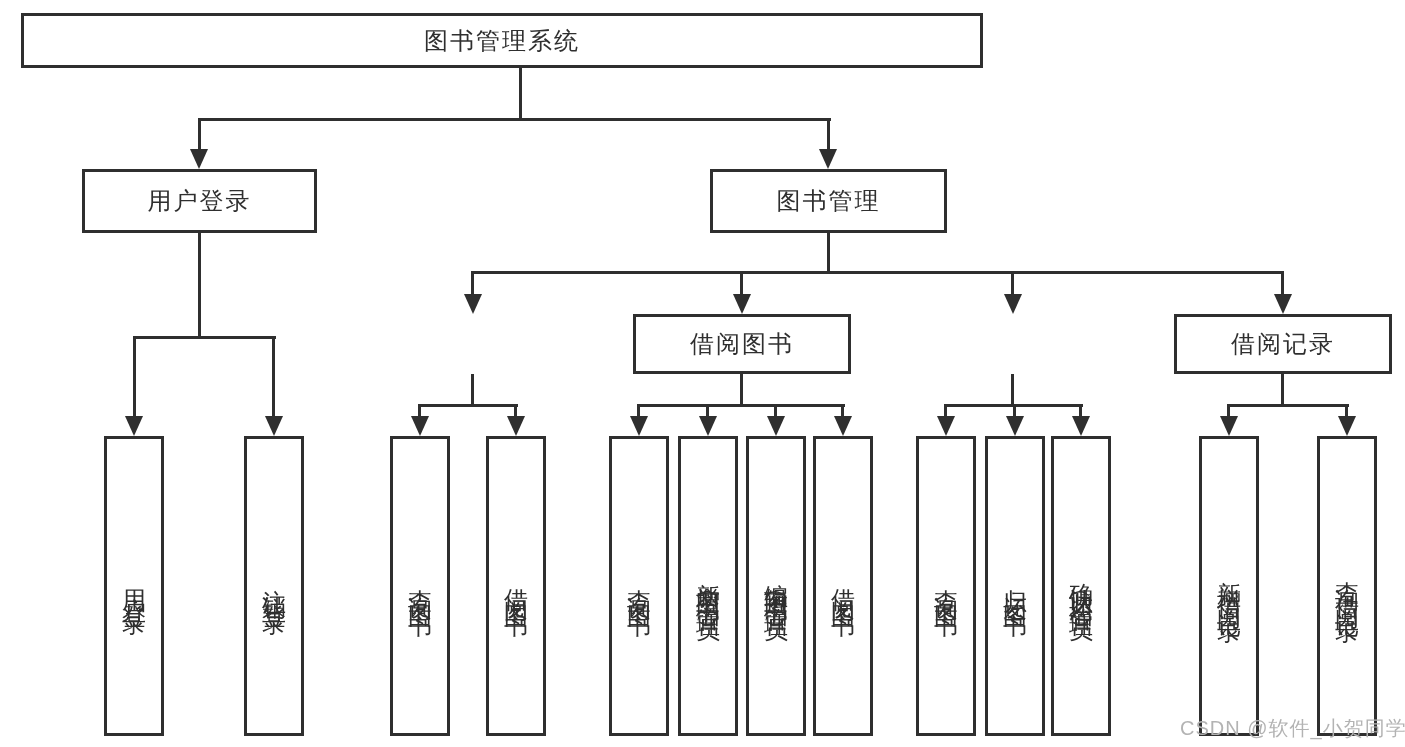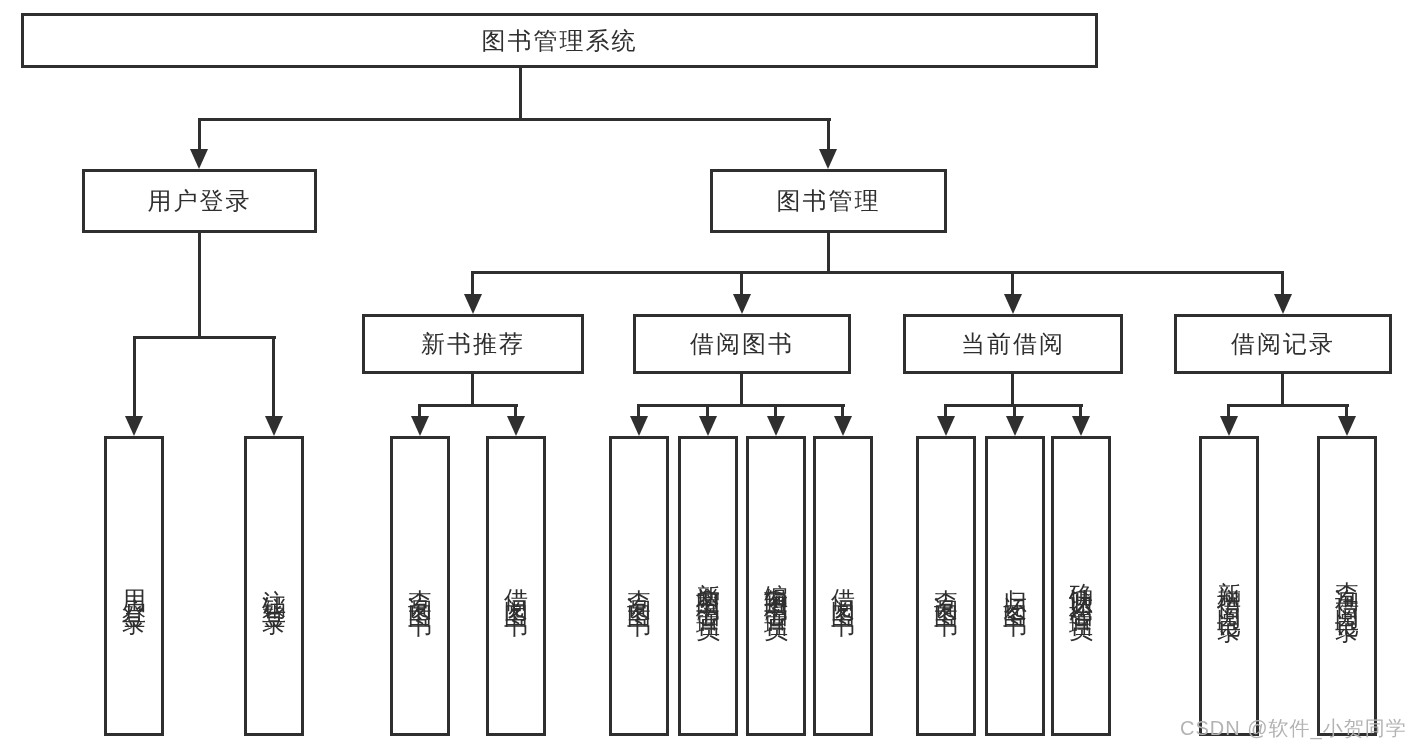--- a/index.html
+++ b/index.html
@@ -45,21 +45,21 @@
     letter-spacing:1px;
     color:var(--watermark,#b3b3b3);
     white-space:nowrap;
   }
 </style>
 </head>
 <body>
 
 <div class="canvas">
 
-  <div class="box" style="left:21px;top:13px;width:1077px;height:55px">图书管理系统</div>
+  <div class="box" style="left:21px;top:13px;width:962px;height:55px">图书管理系统</div>
 
   <div class="vline" style="left:519px;top:68px;height:53px"></div>
   <div class="hline" style="left:198px;top:118px;width:633px"></div>
   <div class="vline" style="left:198px;top:118px;height:33px"></div>
   <div class="arrow" style="left:190px;top:149px"></div>
   <div class="vline" style="left:827px;top:118px;height:33px"></div>
   <div class="arrow" style="left:819px;top:149px"></div>
 
   <div class="box" style="left:82px;top:169px;width:235px;height:64px">用户登录</div>
   <div class="box" style="left:710px;top:169px;width:237px;height:64px">图书管理</div>
@@ -75,23 +75,21 @@
   <div class="hline" style="left:471px;top:271px;width:813px"></div>
   <div class="vline" style="left:471px;top:271px;height:26px"></div>
   <div class="arrow" style="left:464px;top:294px"></div>
   <div class="vline" style="left:740px;top:271px;height:26px"></div>
   <div class="arrow" style="left:733px;top:294px"></div>
   <div class="vline" style="left:1011px;top:271px;height:26px"></div>
   <div class="arrow" style="left:1004px;top:294px"></div>
   <div class="vline" style="left:1281px;top:271px;height:26px"></div>
   <div class="arrow" style="left:1274px;top:294px"></div>
 
-  <div class="box" style="left:362px;top:314px;width:222px;height:60px">新书推荐</div>
   <div class="box" style="left:633px;top:314px;width:218px;height:60px">借阅图书</div>
-  <div class="box" style="left:903px;top:314px;width:220px;height:60px">当前借阅</div>
   <div class="box" style="left:1174px;top:314px;width:218px;height:60px">借阅记录</div>
 
   <div class="vline" style="left:471px;top:374px;height:32px"></div>
   <div class="vline" style="left:740px;top:374px;height:32px"></div>
   <div class="vline" style="left:1011px;top:374px;height:32px"></div>
   <div class="vline" style="left:1281px;top:374px;height:32px"></div>
 
   <div class="hline" style="left:418px;top:404px;width:100px"></div>
   <div class="hline" style="left:637px;top:404px;width:208px"></div>
   <div class="hline" style="left:944px;top:404px;width:139px"></div>

